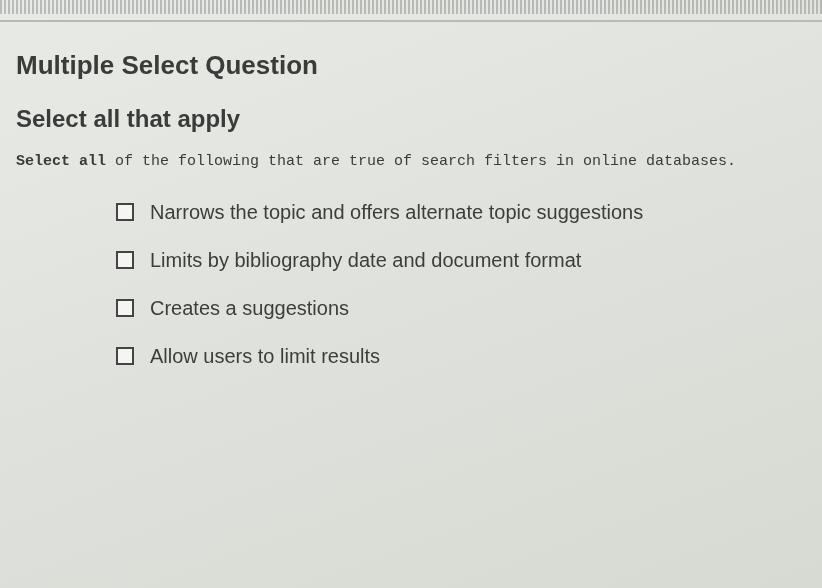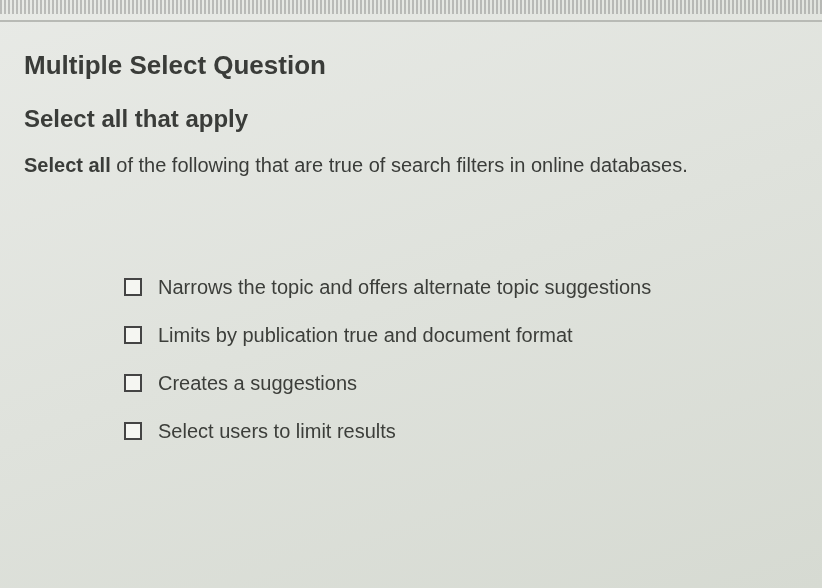--- a/index.html
+++ b/index.html
@@ -18,40 +18,41 @@
       background: repeating-linear-gradient(90deg, #666 0 2px, transparent 2px 4px);
       opacity: 0.35;
     }
     .divider-line {
       width: 100%;
       height: 2px;
       background: #b8bab5;
       margin-top: 6px;
     }
     .content {
-      padding: 28px 24px 0 24px;
+      padding: 28px 24px 0 16px;
     }
     .question-title {
       font-size: 26px;
       font-weight: 700;
       color: #3a3c39;
       margin-bottom: 24px;
     }
     .instruction {
       font-size: 24px;
       font-weight: 700;
       color: #3a3c39;
       margin-bottom: 18px;
     }
     .prompt {
-      font-size: 20px;
+      font-size: 15px;
       font-weight: 400;
       color: #3a3c39;
-      margin-bottom: 96px;
+      margin-bottom: 28px;
       line-height: 1.4;
+      font-family: Liberation Mono, monospace;
     }
     .prompt .bold { font-weight: 700; }
     .options {
       padding-left: 100px;
     }
     .option {
       display: flex;
       align-items: center;
       margin-bottom: 24px;
       gap: 16px;
@@ -84,24 +85,24 @@
     <span class="bold">Select all</span><span> of the following that are true of search filters in online databases.</span>
   </div>
 
   <div class="options">
     <div class="option">
       <span class="checkbox"></span>
       <span class="option-label">Narrows the topic and offers alternate topic suggestions</span>
     </div>
     <div class="option">
       <span class="checkbox"></span>
-      <span class="option-label">Limits by publication true and document format</span>
+      <span class="option-label">Limits by bibliography date and document format</span>
     </div>
     <div class="option">
       <span class="checkbox"></span>
       <span class="option-label">Creates a suggestions</span>
     </div>
     <div class="option">
       <span class="checkbox"></span>
-      <span class="option-label">Select users to limit results</span>
+      <span class="option-label">Allow users to limit results</span>
     </div>
   </div>
 </div>
 
 </body></html>

